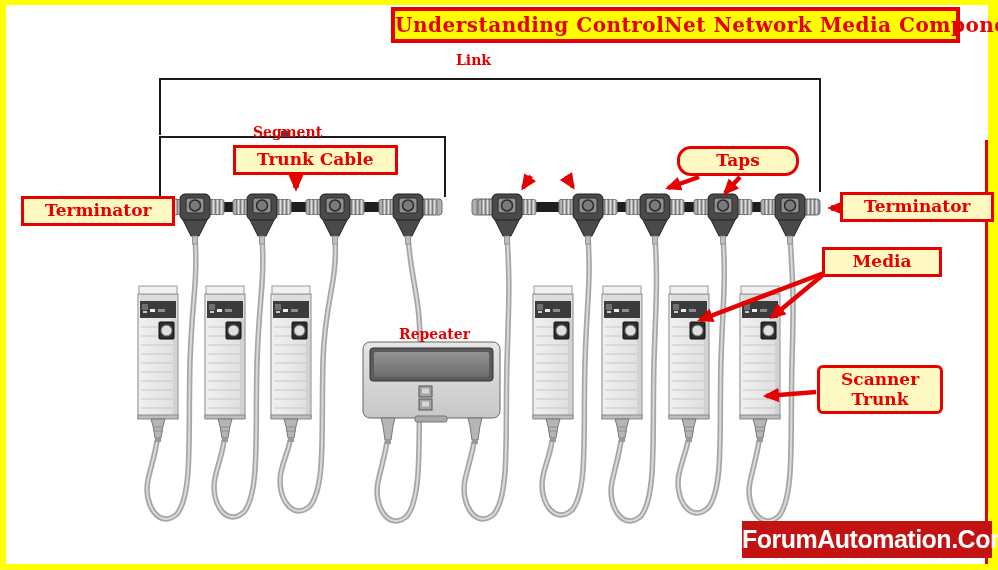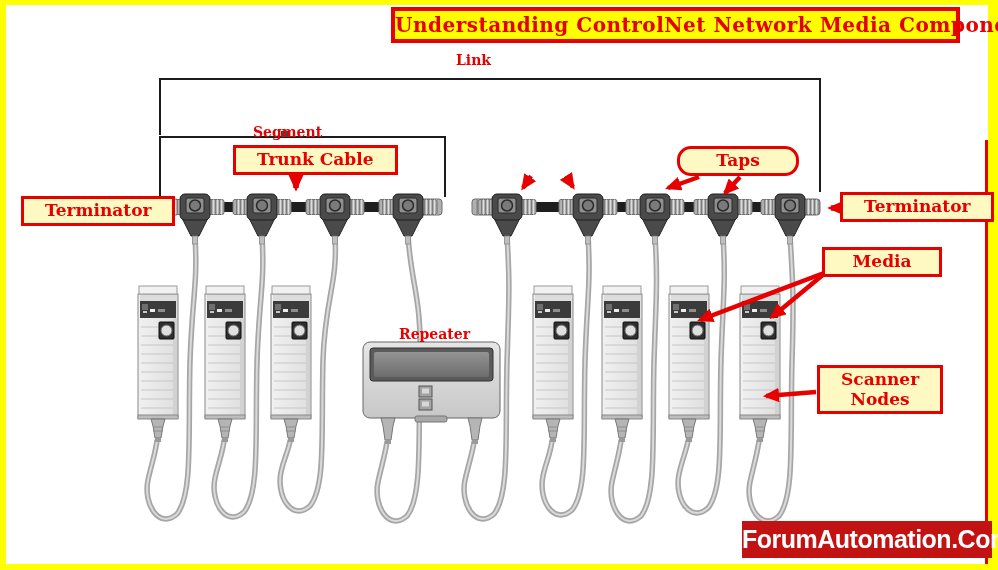--- a/index.html
+++ b/index.html
@@ -240,19 +240,19 @@
   <div class="title-box">Understanding ControlNet Network Media Components</div>
   <div class="plain-label" style="left:456px;top:52px;">Link</div>
   <div class="plain-label" style="left:253px;top:124px;">Segment</div>
   <div class="plain-label" style="left:399px;top:326px;">Repeater</div>
 
   <div class="label-box" style="left:233px;top:145px;">Trunk Cable</div>
   <div class="label-box" style="left:677px;top:146px;width:74px;border-radius:14px;">Taps</div>
   <div class="label-box" style="left:21px;top:196px;">Terminator</div>
   <div class="label-box" style="left:840px;top:192px;">Terminator</div>
   <div class="label-box" style="left:822px;top:247px;width:72px;">Media</div>
-  <div class="label-box scanner-box" style="left:817px;top:365px;width:78px;">
+  <div class="label-box scanner-box" style="left:817px;top:365px;width:78px;border-radius:6px;">
     <span style="display:block;">Scanner</span>
-    <span style="display:block;">Nodes</span>
+    <span style="display:block;">Trunk</span>
   </div>
 
   <div class="watermark">ForumAutomation.Com</div>
 </div>
 
 </body></html>

